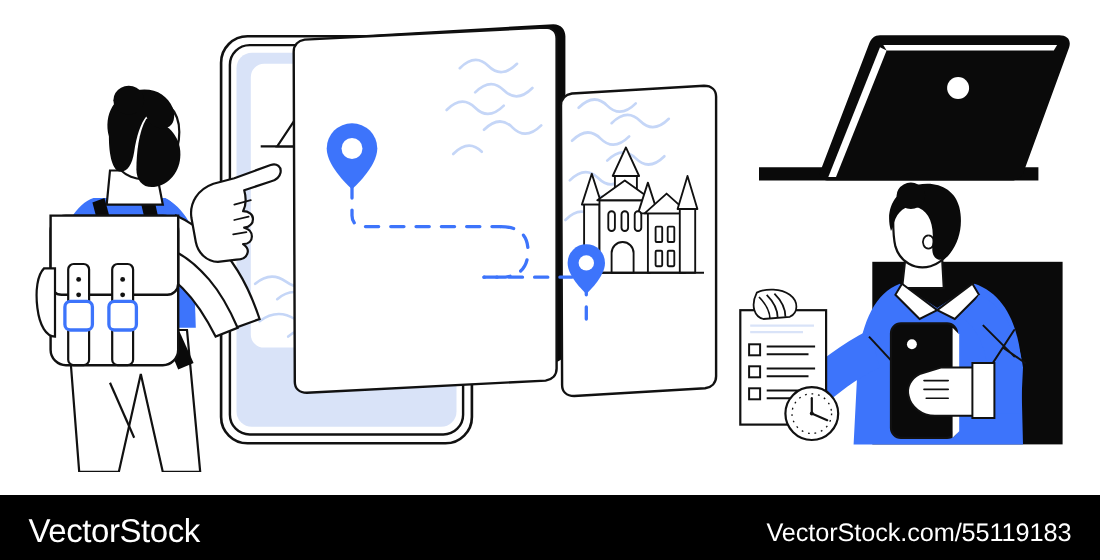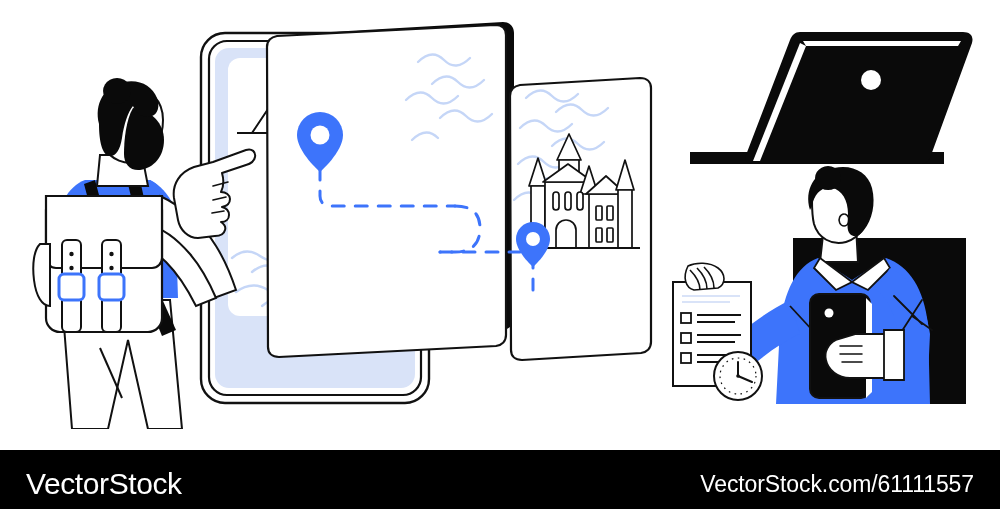--- a/index.html
+++ b/index.html
@@ -320,16 +320,16 @@
         <line x1="738" y1="376" x2="738" y2="362" stroke="#111111" stroke-width="2" stroke-linecap="round"></line>
         <line x1="738" y1="376" x2="752" y2="382" stroke="#111111" stroke-width="2" stroke-linecap="round"></line>
         <circle cx="738" cy="376" r="1.8" fill="#111111"></circle>
       </g>
 
     </svg>
   </div>
 
   <div id="footer">
     <span id="brand-logo">VectorStock</span>
-    <span id="brand-url">VectorStock.com/61111557</span>
+    <span id="brand-url">VectorStock.com/55119183</span>
   </div>
 
 </div>
 
 </body></html>

